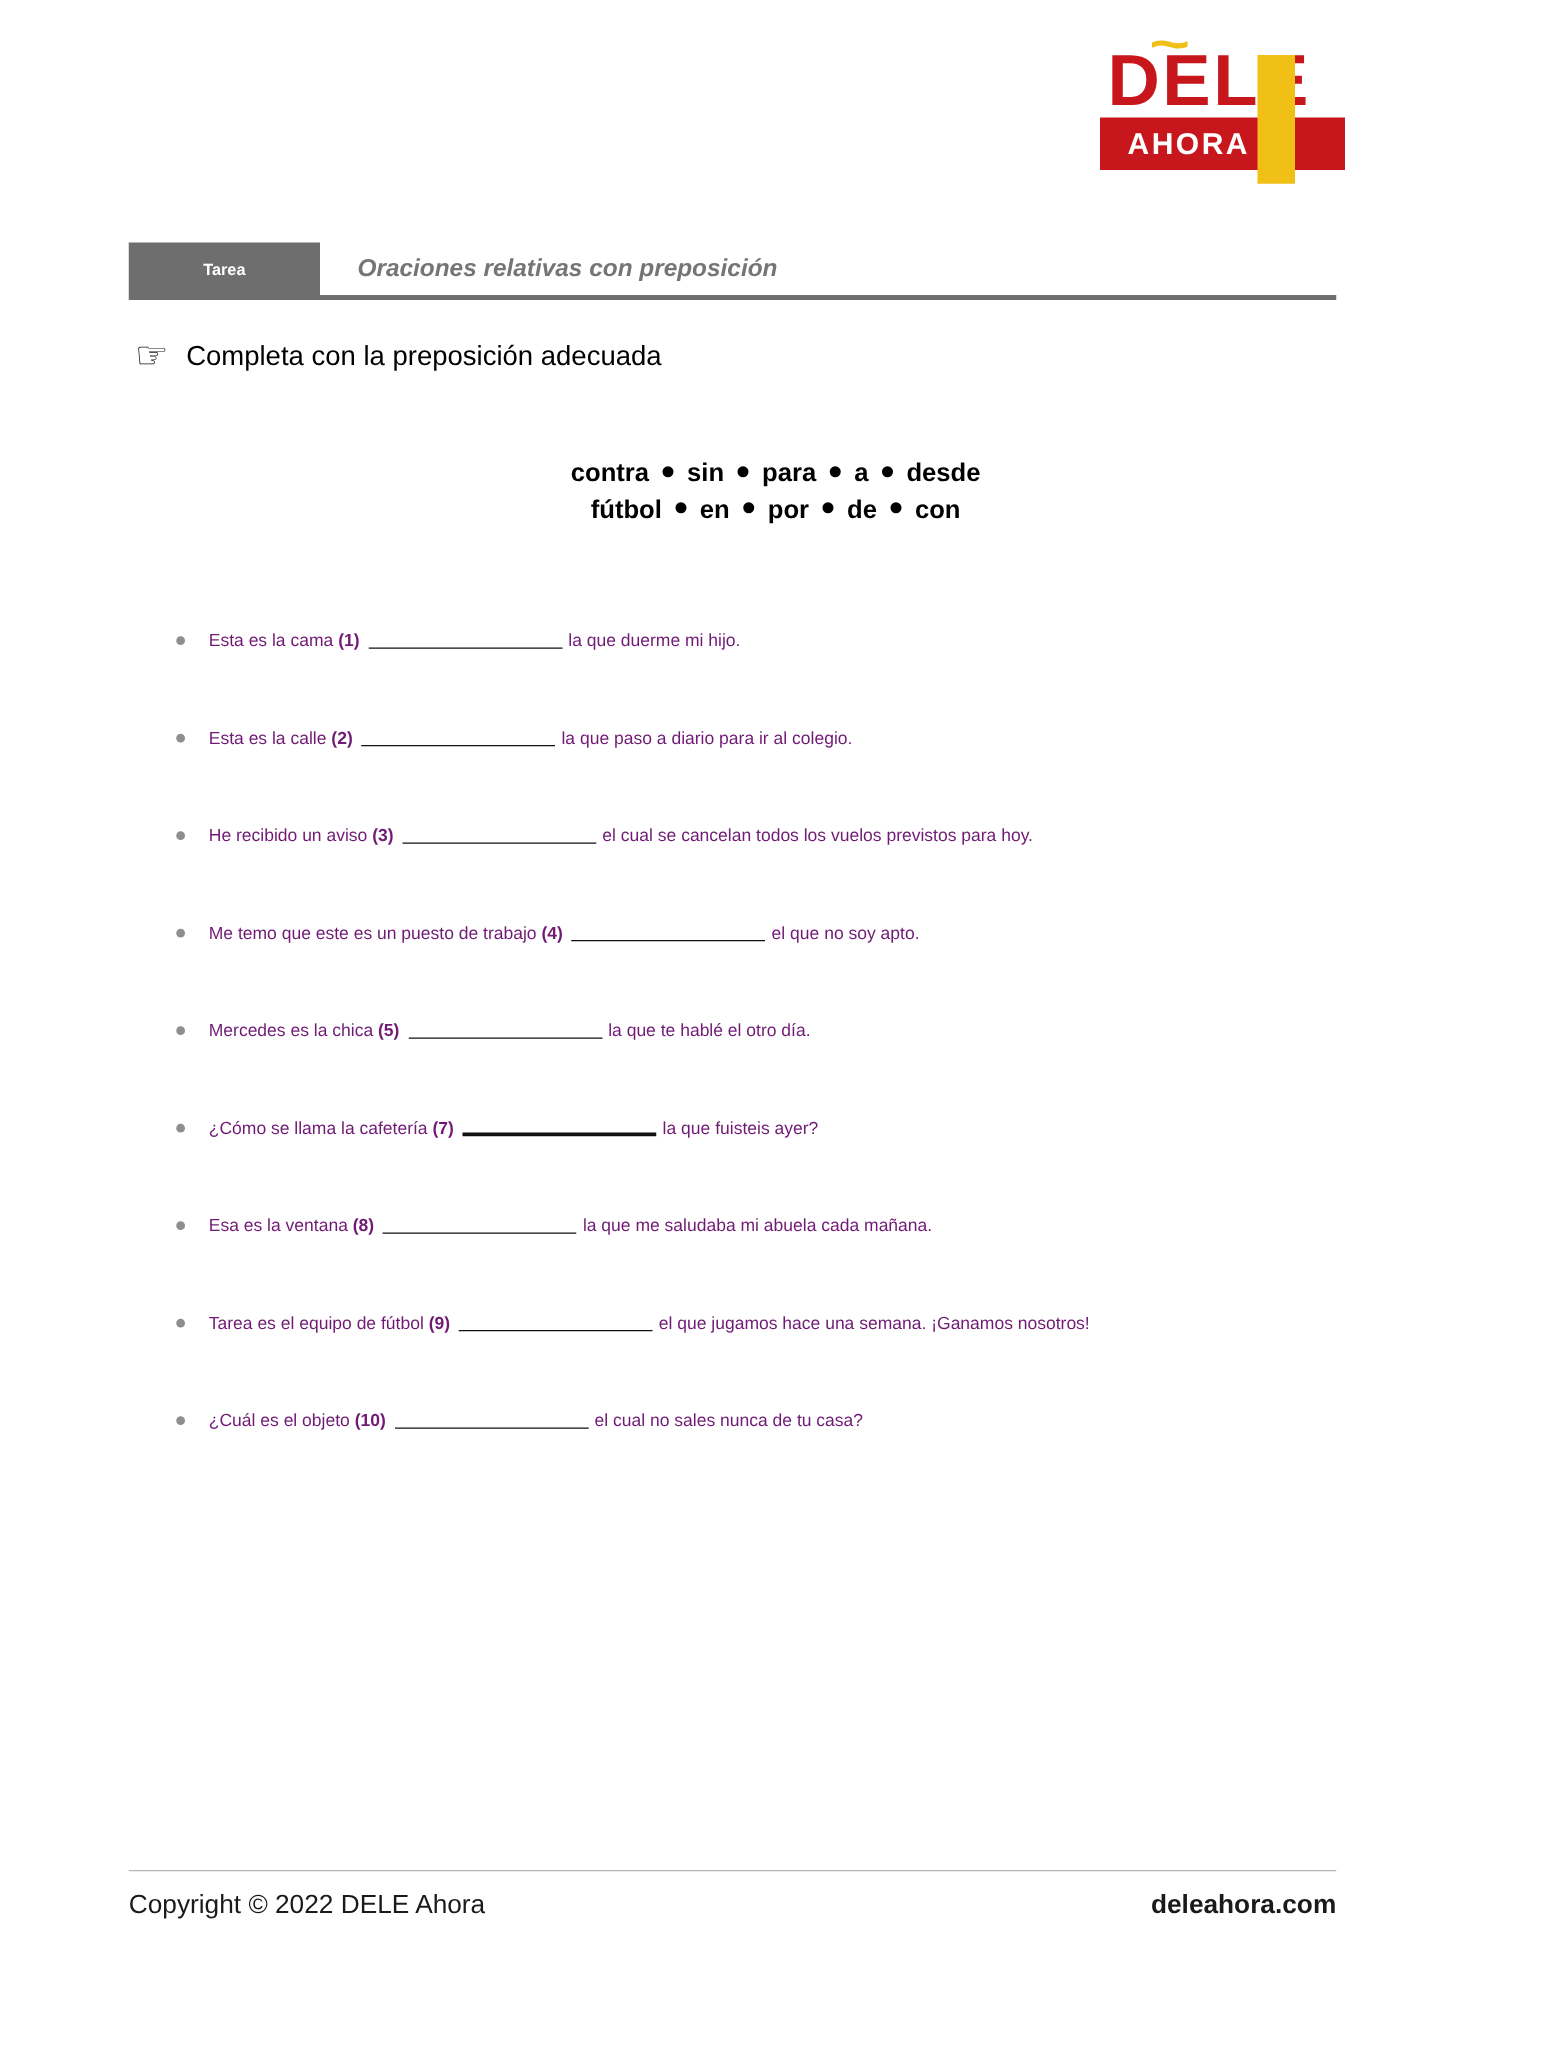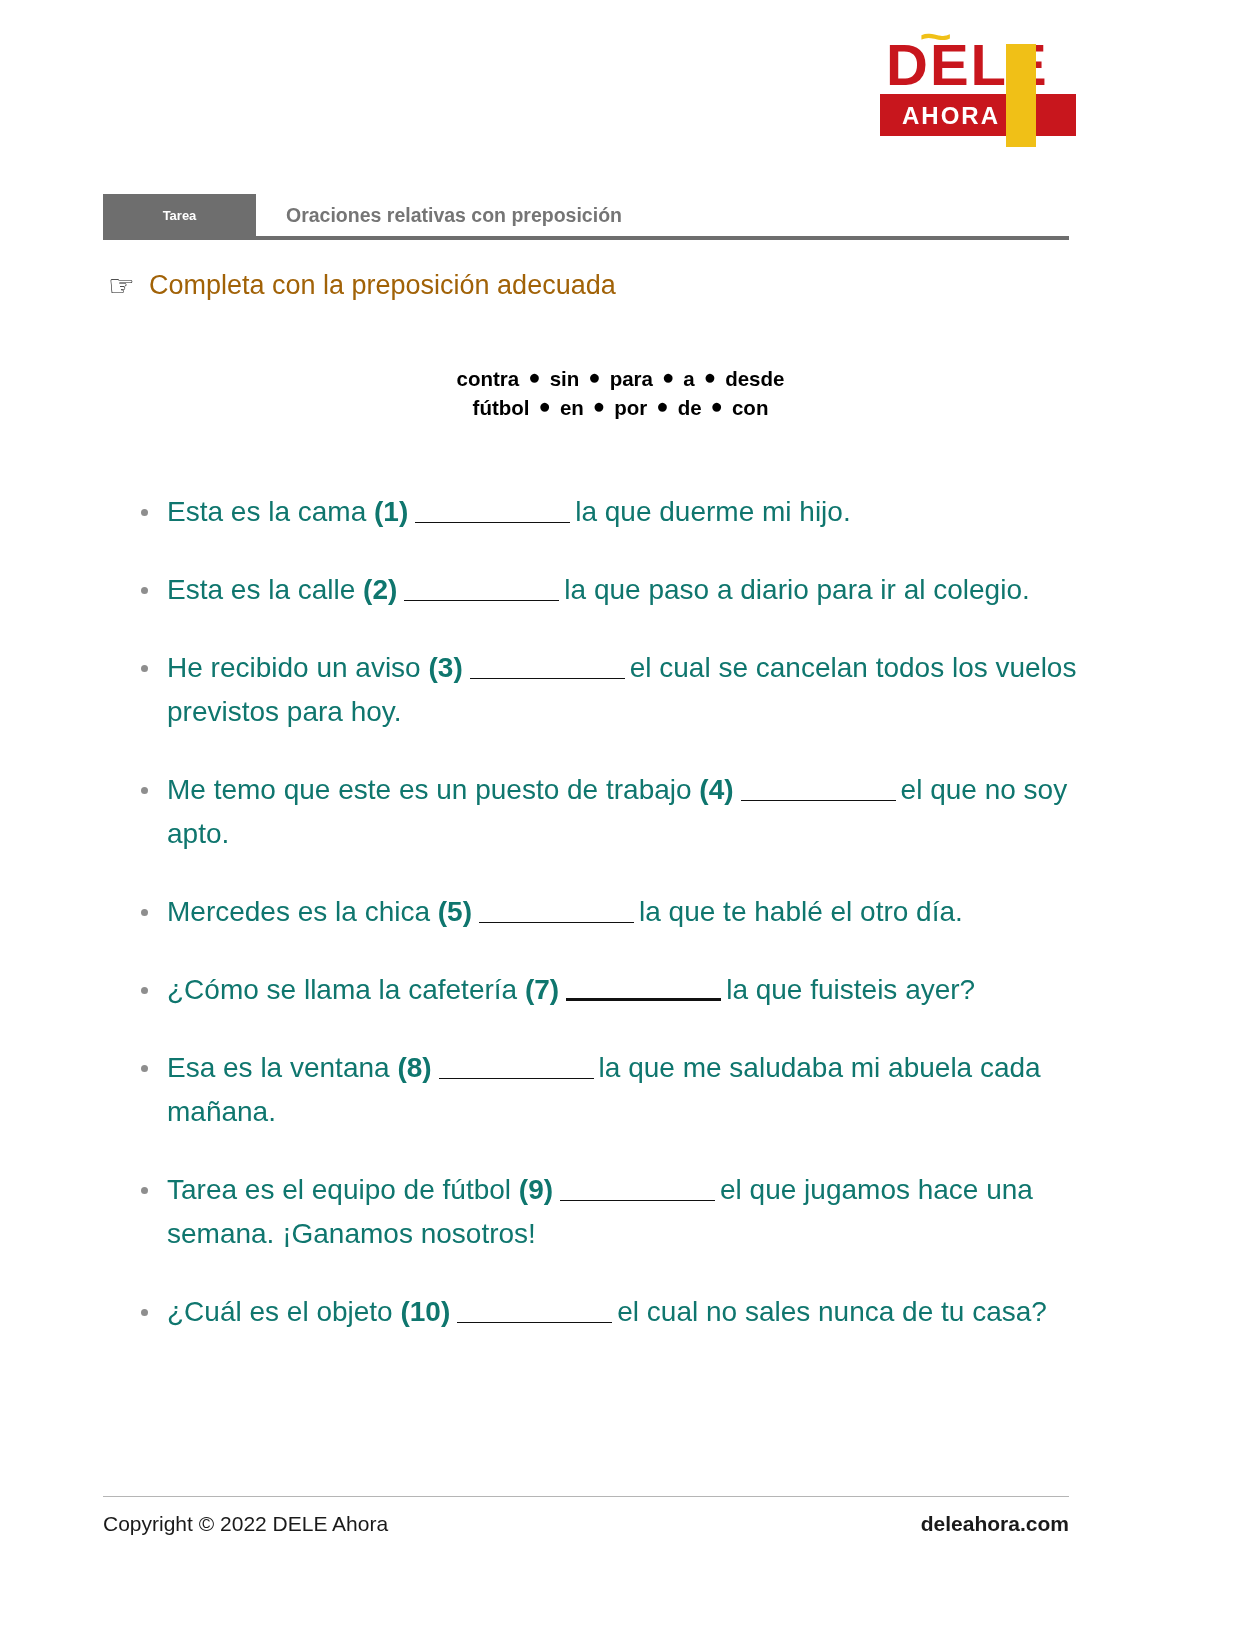--- a/index.html
+++ b/index.html
@@ -112,39 +112,40 @@
   .task-title {
     position: absolute;
     left: 183px;
     top: 0;
     height: 42px;
     display: flex;
     align-items: center;
     color: #757575;
     font-weight: bold;
     font-size: 19.5px;
+    font-style: italic;
   }
 
   
   .instruction {
     position: absolute;
     top: 270px;
     left: 108px;
     display: flex;
     align-items: center;
     gap: 14px;
   }
   .hand-icon {
     font-size: 30px;
     line-height: 30px;
     color: #111;
   }
   .instruction-text {
-    font-size: 27px;
-    color: #a16207;
+    font-size: 22px;
+    color: #000000;
   }
 
   
   .wordbank {
     position: absolute;
     top: 364px;
     left: 0;
     width: 1241px;
     text-align: center;
     font-weight: bold;
@@ -164,23 +165,23 @@
   .items {
     position: absolute;
     top: 490px;
     left: 139px;
     width: 945px;
   }
   .item {
     position: relative;
     padding-left: 28px;
     margin-bottom: 34px;
-    font-size: 28px;
+    font-size: 14px;
     line-height: 44px;
-    color: #0f766e;
+    color: #701a75;
   }
   .item-bullet {
     position: absolute;
     left: 2px;
     top: 19px;
     width: 7px;
     height: 7px;
     border-radius: 50%;
     background: #8e8e8e;
   }

